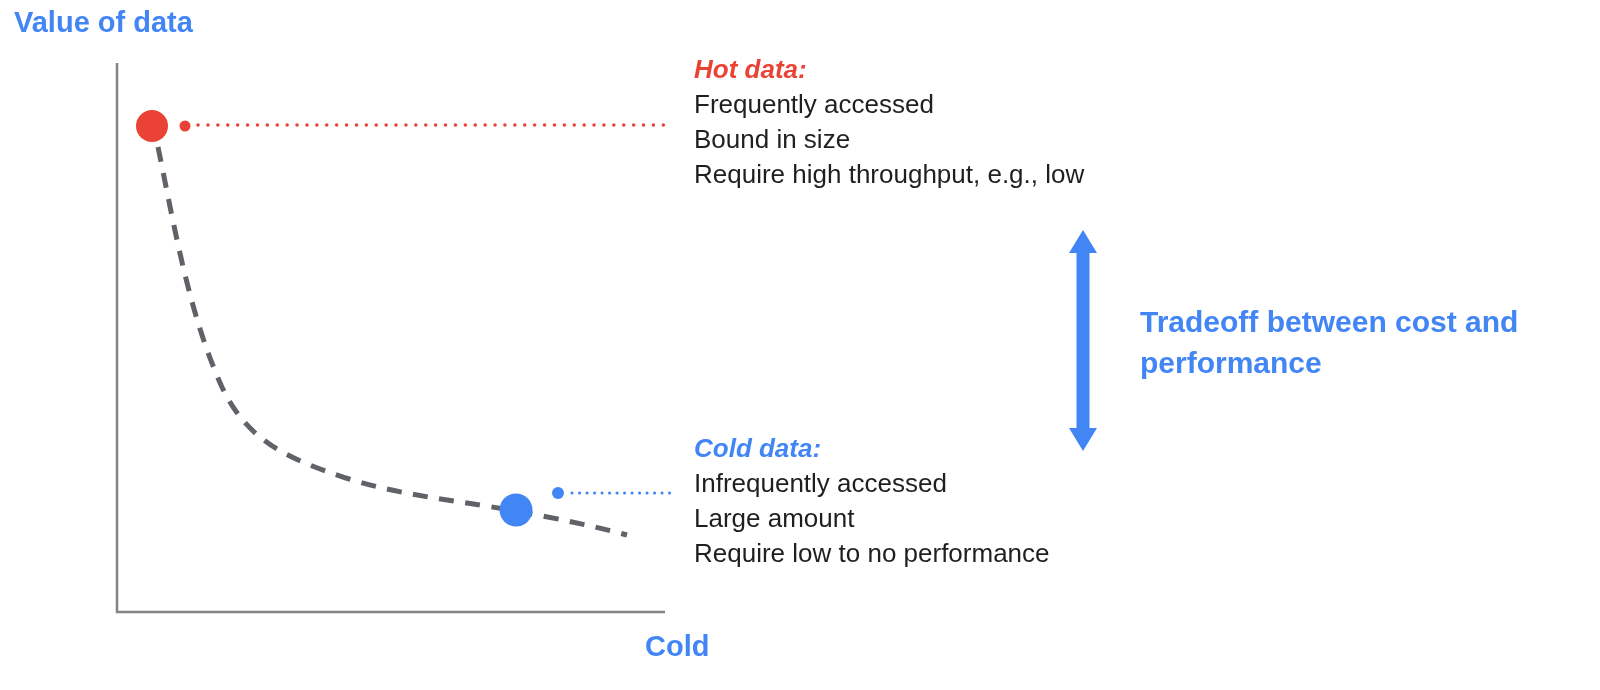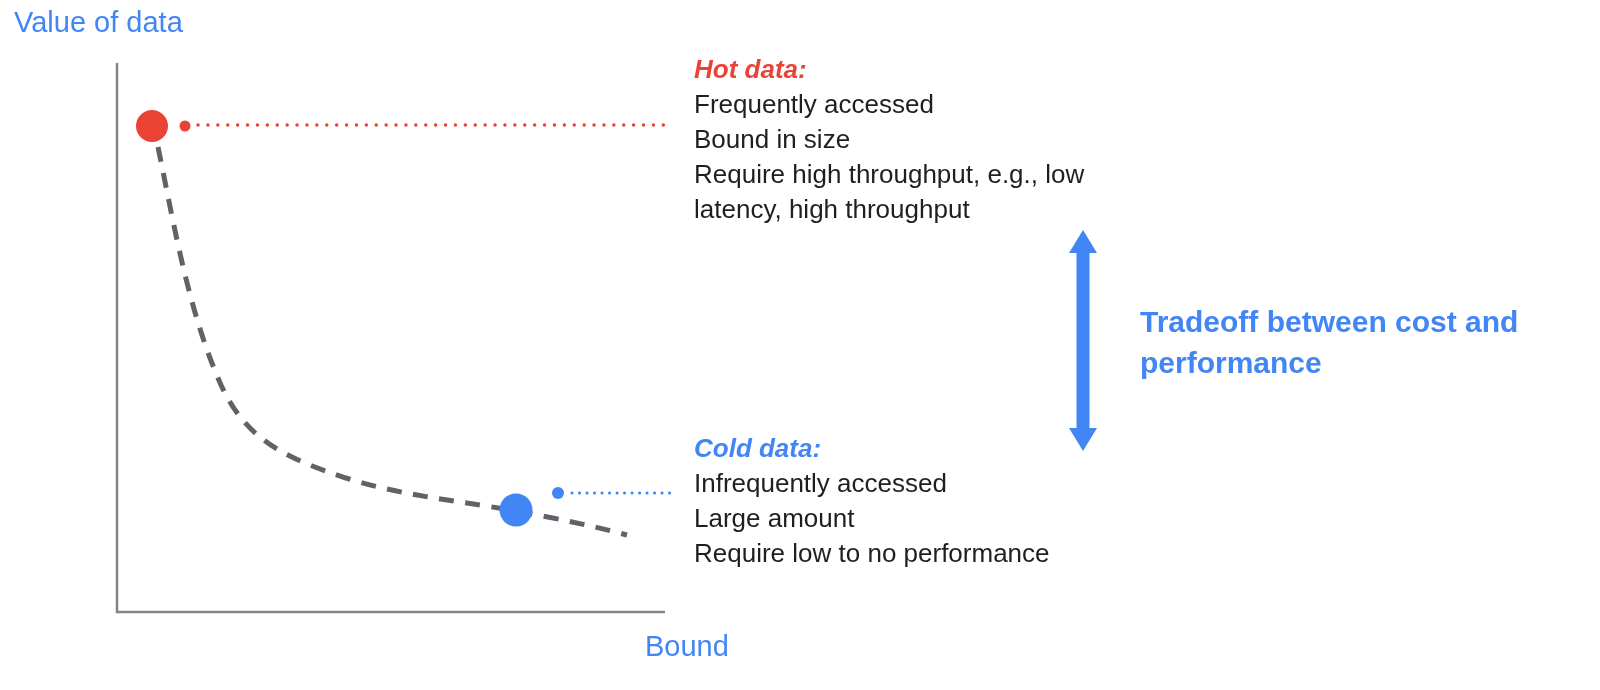--- a/index.html
+++ b/index.html
@@ -34,21 +34,21 @@
   .red-dot     { fill: var(--red); }
   .blue-dot    { fill: var(--blue); }
   .red-leader  { stroke: var(--red);  stroke-width: 3.4; stroke-dasharray: 0.1 9.8; stroke-linecap: round; }
   .blue-leader { stroke: var(--blue); stroke-width: 3;   stroke-dasharray: 0.1 7.4; stroke-linecap: round; }
   .arrow-shaft { stroke: var(--blue); stroke-width: 13; }
   .arrow-head  { fill: var(--blue); }
 
   
   .axis-label {
     position: absolute;
-    font-weight: 400;
+    font-weight: 700;
     color: var(--blue);
     white-space: nowrap;
   }
   .value-label { left: 14px;  top: 6px;   font-size: 29px; }
   .time-label  { left: 645px; top: 630px; font-size: 29px; }
 
   .annotation {
     position: absolute;
     left: 694px;
     color: var(--ink);
@@ -107,27 +107,26 @@
       <polygon class="arrow-head" points="1083,230 1069,253 1097,253"></polygon>
       <polygon class="arrow-head" points="1083,451 1069,428 1097,428"></polygon>
     </g>
   </svg>
 
   <div class="annotation hot-block">
     <div class="annotation-title hot-title">Hot data:</div>
     <div class="annotation-line">Frequently accessed</div>
     <div class="annotation-line">Bound in size</div>
     <div class="annotation-line">Require high throughput, e.g., low</div>
-    <div class="annotation-line">latency, high throughput</div>
   </div>
 
   <div class="annotation cold-block">
     <div class="annotation-title cold-title">Cold data:</div>
     <div class="annotation-line">Infrequently accessed</div>
     <div class="annotation-line">Large amount</div>
     <div class="annotation-line">Require low to no performance</div>
   </div>
 
   <div class="tradeoff-label">Tradeoff between cost and performance</div>
 
-  <div class="axis-label time-label">Bound</div>
+  <div class="axis-label time-label">Cold</div>
 
 </div>
 
 </body></html>

